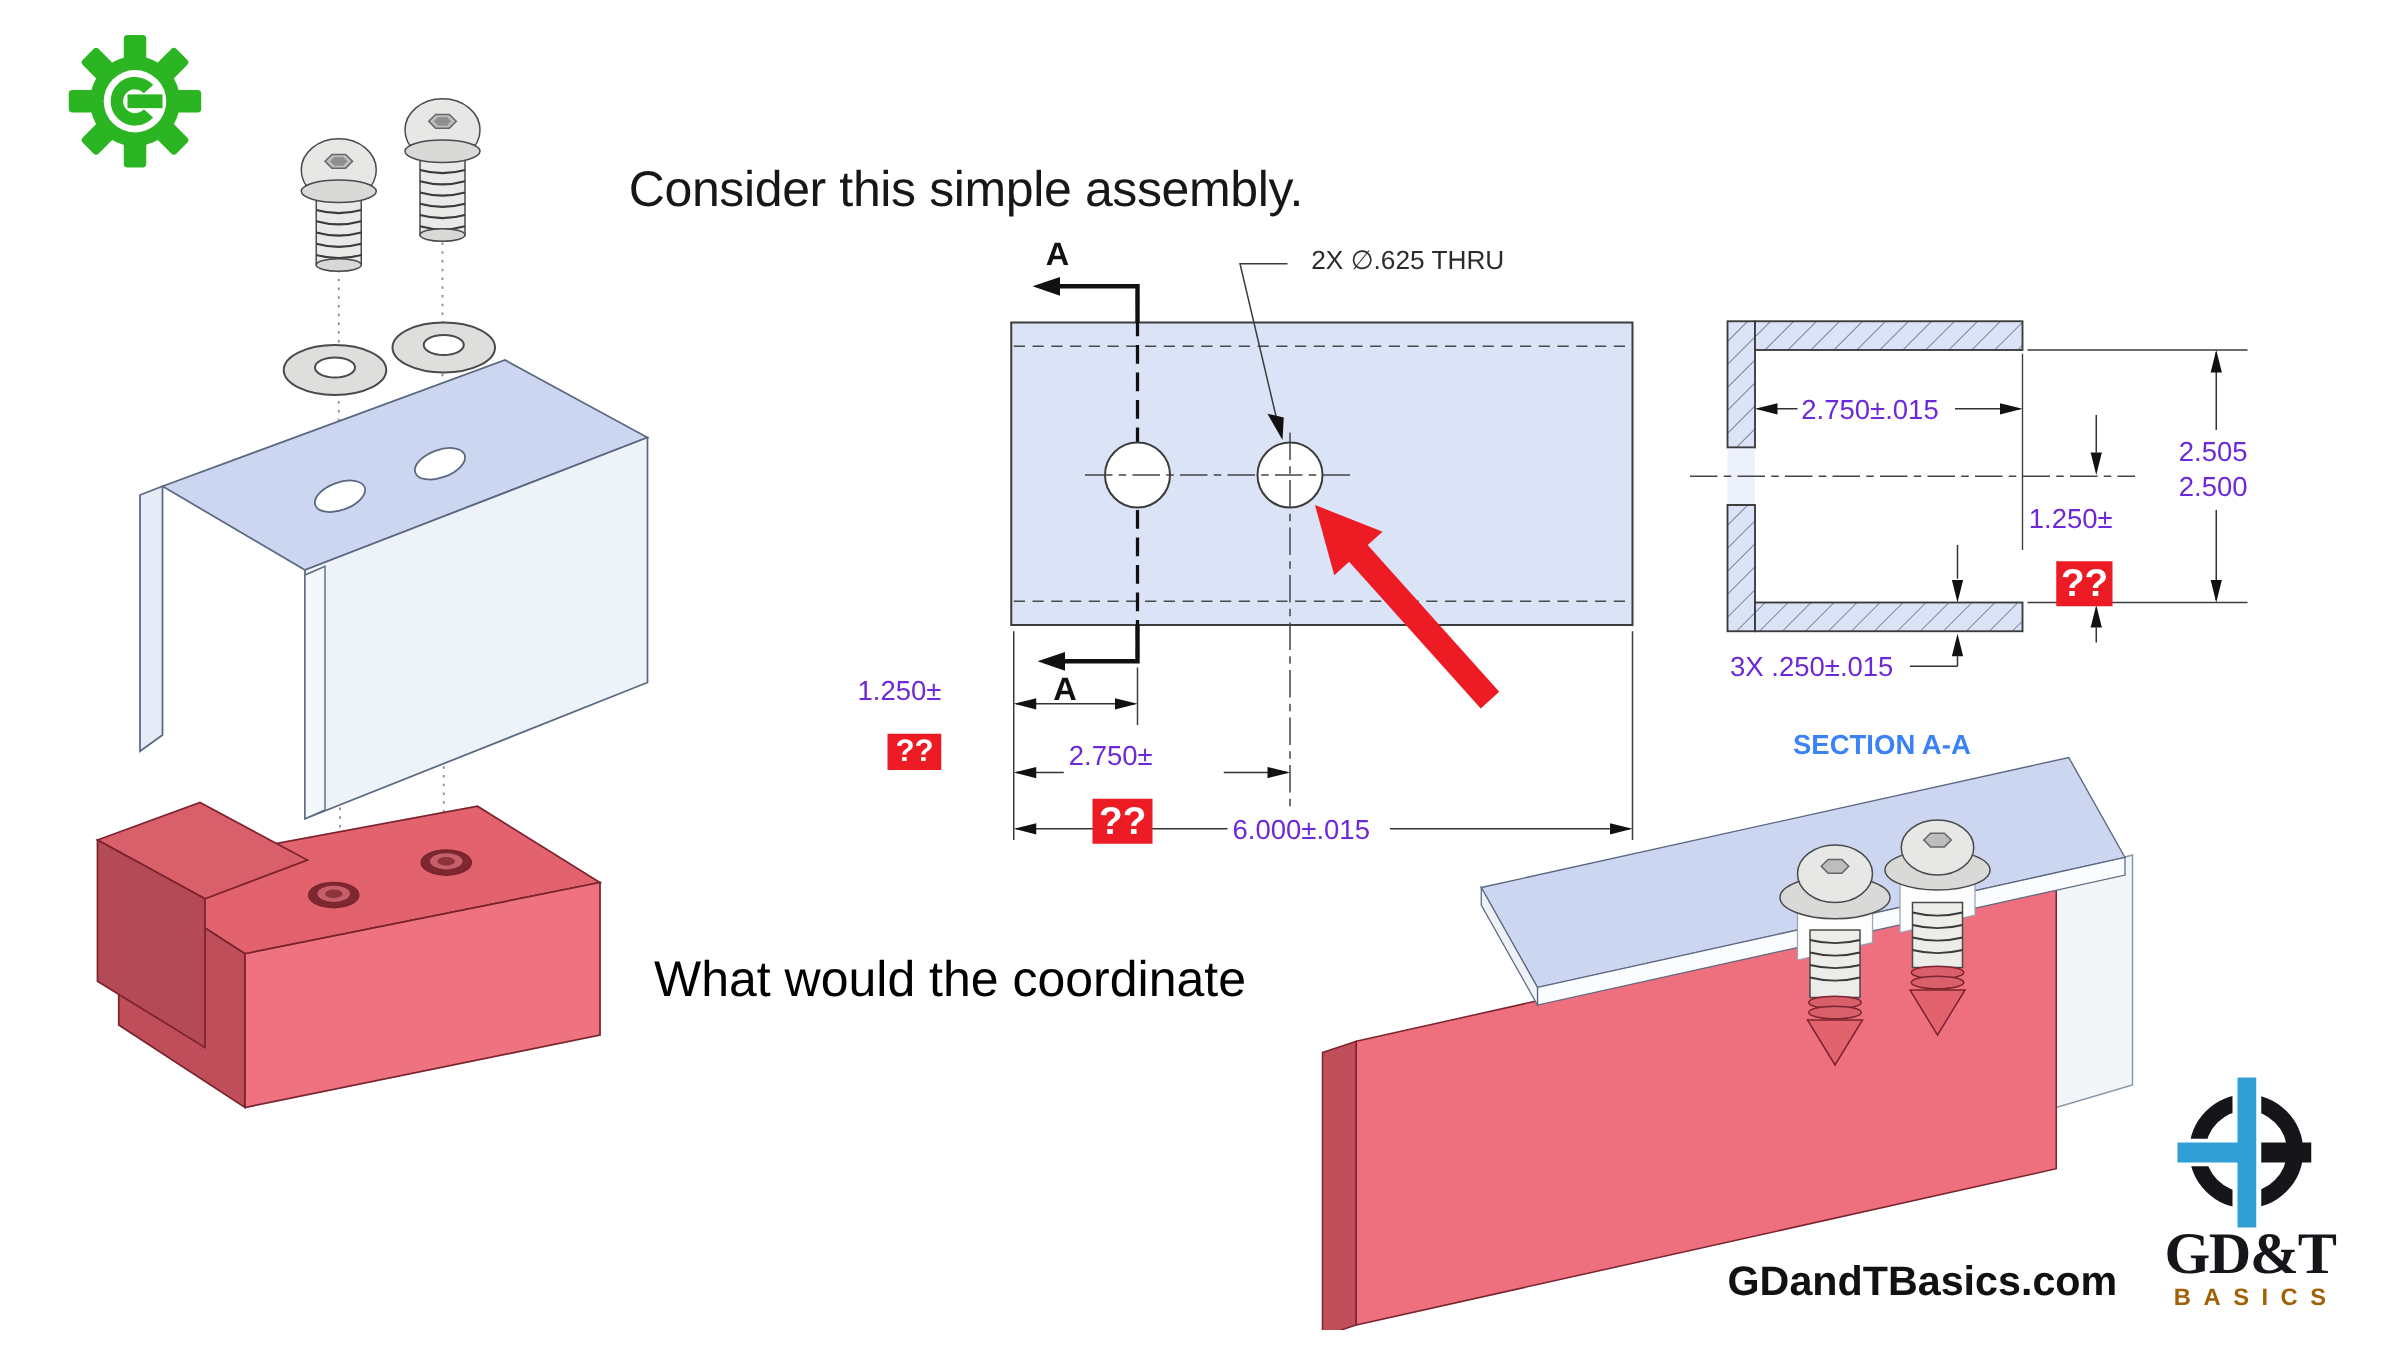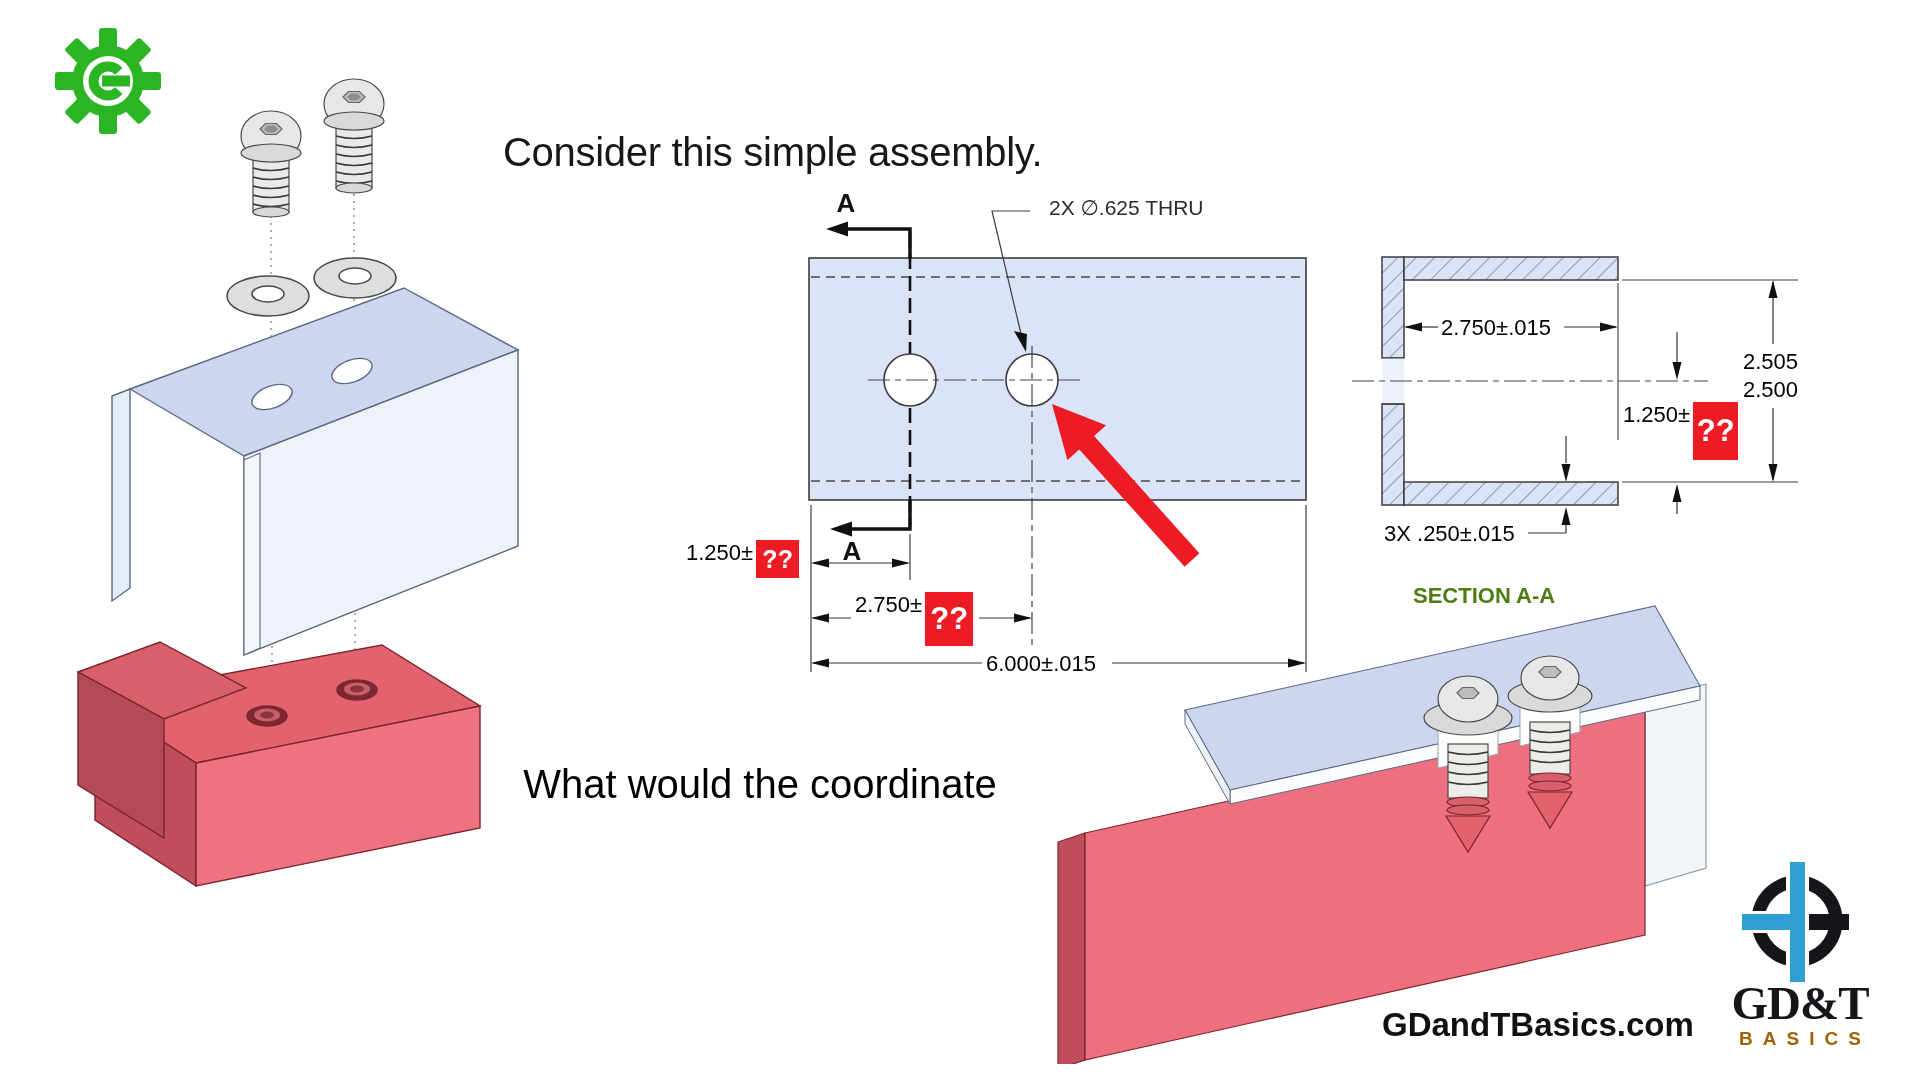--- a/index.html
+++ b/index.html
@@ -2,29 +2,29 @@
 <html><head>
 <meta charset="utf-8">
 <style>
   html,body{margin:0;padding:0;background:#fff;}
   .canvas{position:relative;width:1920px;height:1064px;background:#ffffff;overflow:hidden;
           font-family:"Liberation Sans","DejaVu Sans",sans-serif;color:#1c1c1c;}
   .art{position:absolute;left:0;top:0;width:1920px;height:1080px;}
   .txt{position:absolute;white-space:nowrap;}
   .title{font-size:40px;letter-spacing:-0.3px;color:#171717;}
   .question{width:560px;text-align:center;font-size:40px;line-height:1.44;color:#000000;white-space:normal;}
-  .dim{font-size:22px;color:#000000;}
+  .dim{font-size:22px;color:#6d28d9;}
   .seclabel{font-weight:bold;font-size:26px;color:#111;}
-  .dimrow{position:absolute;display:flex;align-items:flex-start;gap:3px;}
+  .dimrow{position:absolute;display:flex;align-items:flex-end;gap:21px;flex-direction:column;}
   .qbox{background:#ED1C24;color:#fff;font-weight:bold;display:flex;align-items:center;justify-content:center;}
   .qbox.small{width:43px;height:38px;font-size:25px;}
   .qbox.big{width:48px;height:54px;font-size:31px;}
   .qbox.sec{width:45px;height:58px;font-size:31px;}
   .callout{font-size:21px;color:#2b2b2b;margin-left:18px;}
-  .secttl{width:185px;text-align:left;font-weight:bold;font-size:22px;color:#4d7c0f;}
+  .secttl{width:185px;text-align:center;font-weight:bold;font-size:22px;color:#3b82f6;}
   .site{font-size:33px;font-weight:bold;color:#111;}
   .gdt-big{width:160px;text-align:center;font-size:47px;font-weight:bold;letter-spacing:-1px;color:#16161a;}
   .gdt-sub{width:160px;text-align:center;font-size:19px;font-weight:bold;letter-spacing:10px;text-indent:10px;color:#a16207;}
 </style>
 </head>
 <body>
 
 <div class="canvas">
 
   <svg class="art" viewBox="0 0 1920 1080">

